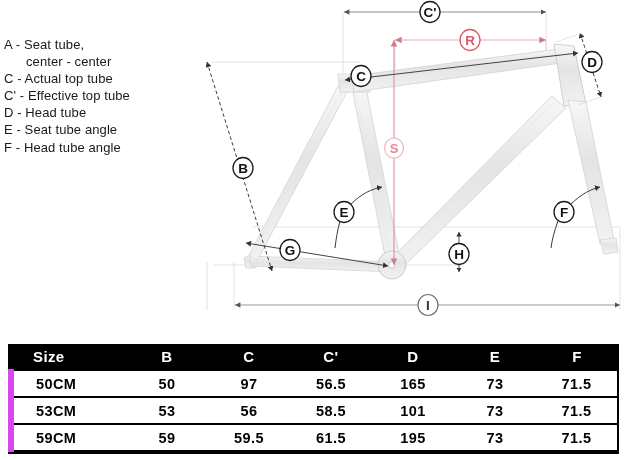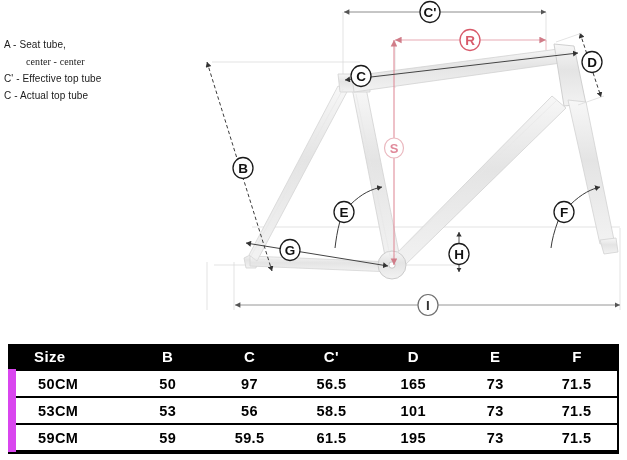--- a/index.html
+++ b/index.html
@@ -24,27 +24,27 @@
   }
 
   
   #legend {
     position: absolute;
     left: 4px;
     top: 36px;
     width: 196px;
   }
   .legend-line {
-    font-size: 10px;
+    font-size: 13px;
     line-height: 17.1px;
     color: #1a1a1a;
     white-space: pre;
     letter-spacing: .1px;
   }
-  .legend-line.indent { padding-left: 22px; font-family: Liberation Serif, serif; }
+  .legend-line.indent { padding-left: 22px; }
 
   
   #diagram {
     position: absolute;
     left: 0; top: 0;
     width: 627px;
     height: 340px;
   }
 
   
@@ -84,33 +84,36 @@
   #table-shell {
     position: absolute;
     left: 8px;
     top: 344px;
     width: 611px;
     height: 110px;
     background: #000000;
     z-index: 0;
   }
   #spec-table { z-index: 1; }
-  #spec-table tbody tr td:first-child { border-left: 8px solid #d946ef; }
+  #spec-table tbody tr td:first-child { border-left: 6px solid #d946ef; }
   #spec-table tbody tr td:last-child { border-right: 2px solid #000; text-align: center; }
 </style>
 </head>
 <body>
 
 <div id="top-area">
 
   <div id="legend">
     <div class="legend-line">A - Seat tube,</div>
     <div class="legend-line indent">center - center</div>
+    <div class="legend-line">C - Actual top tube</div>
     <div class="legend-line">C' - Effective top tube</div>
-    <div class="legend-line">C - Actual top tube</div>
+    <div class="legend-line">D - Head tube</div>
+    <div class="legend-line">E - Seat tube angle</div>
+    <div class="legend-line">F - Head tube angle</div>
   </div>
 
   <svg id="diagram" viewBox="0 0 627 340">
     <defs>
       <linearGradient id="tubeg" x1="0" y1="0" x2="0" y2="1">
         <stop offset="0%" stop-color="#f7f7f7"></stop>
         <stop offset="42%" stop-color="#e4e4e4"></stop>
         <stop offset="100%" stop-color="#f2f2f2"></stop>
       </linearGradient>
       <marker id="ar" markerWidth="7" markerHeight="7" refX="6" refY="3" orient="auto">

